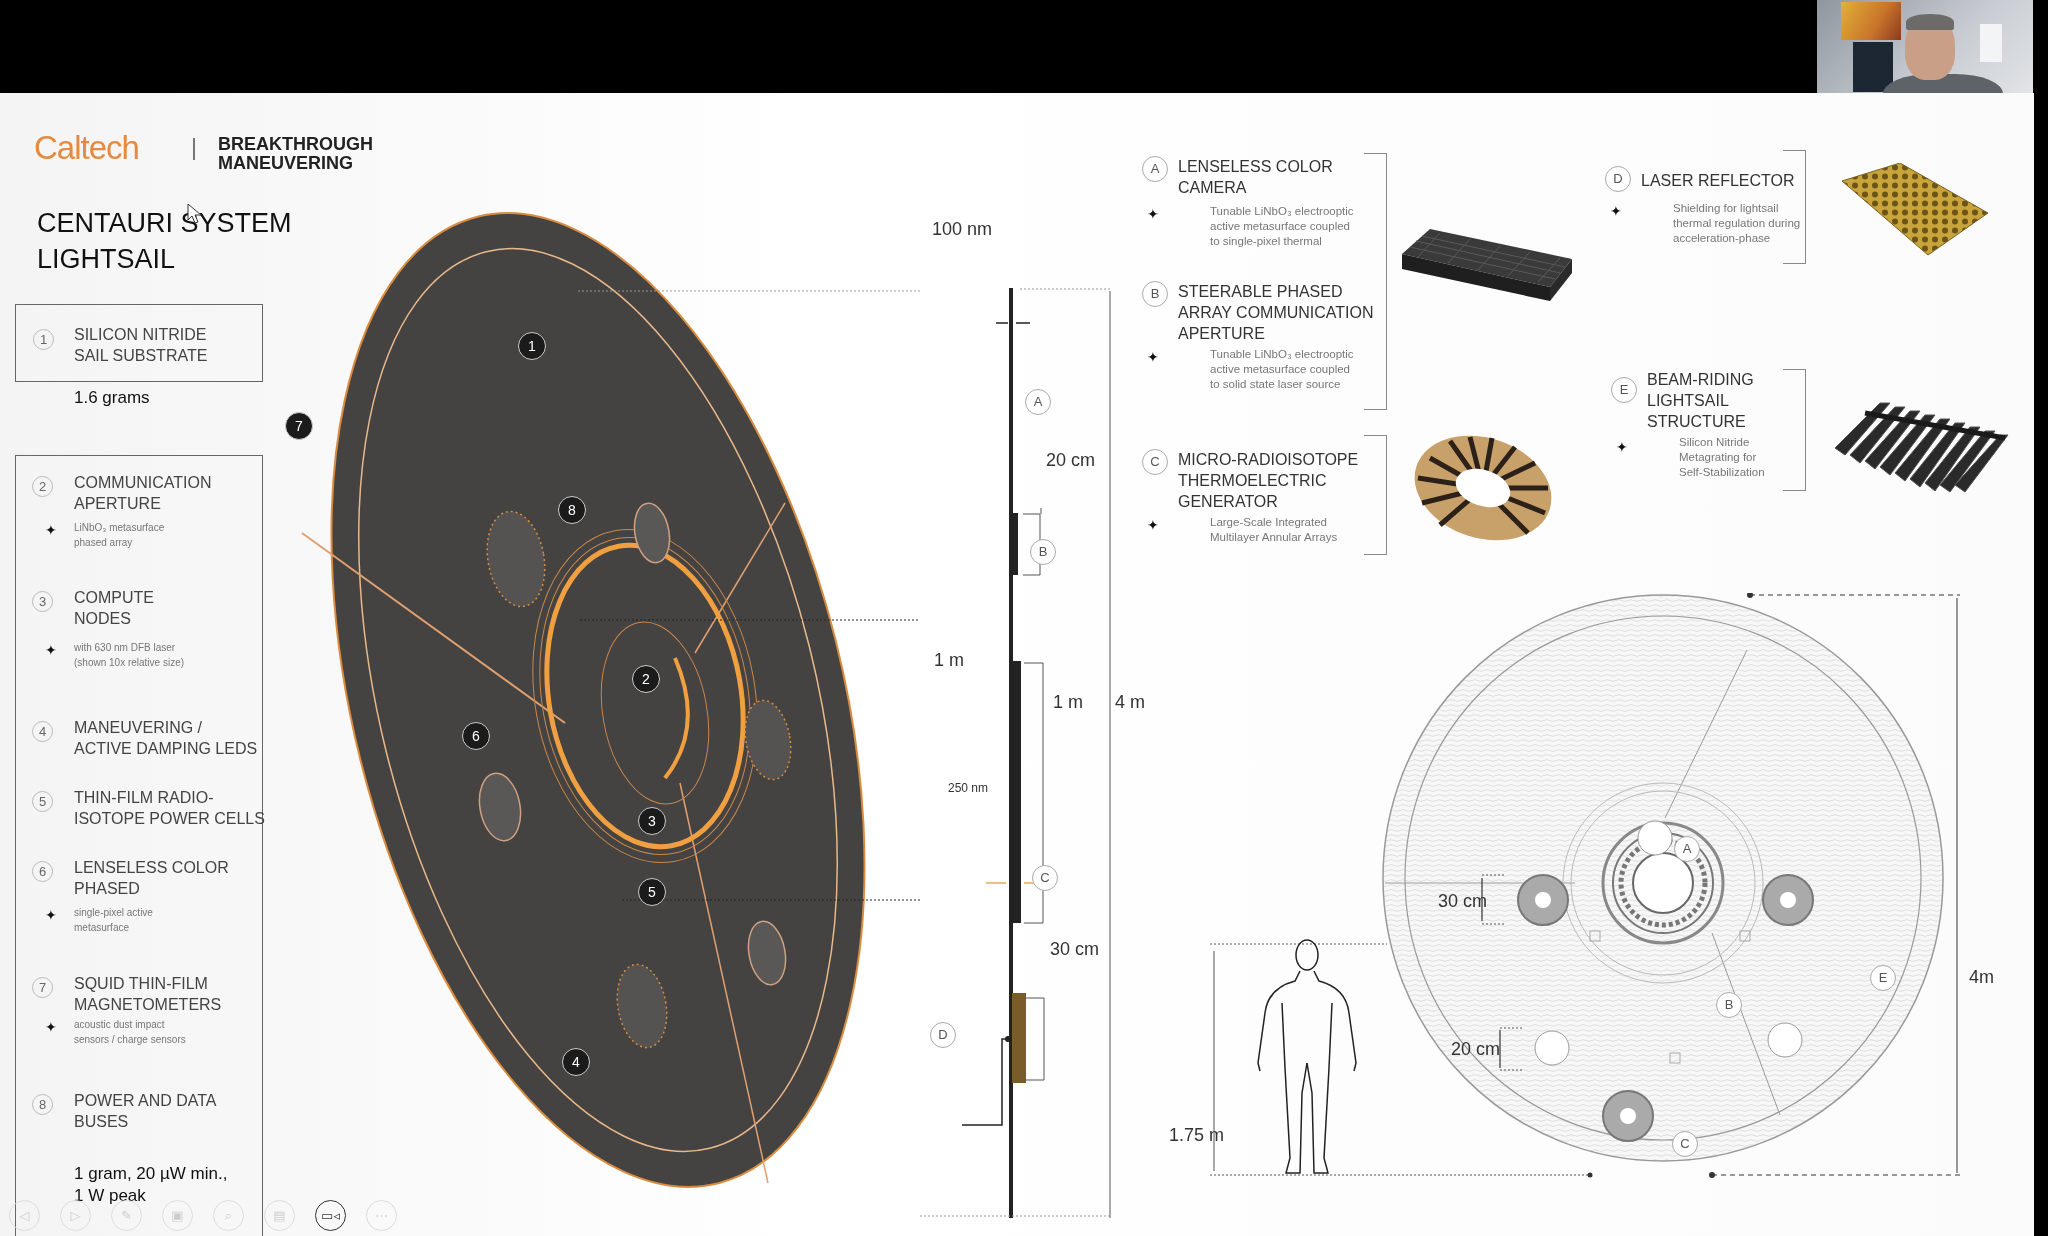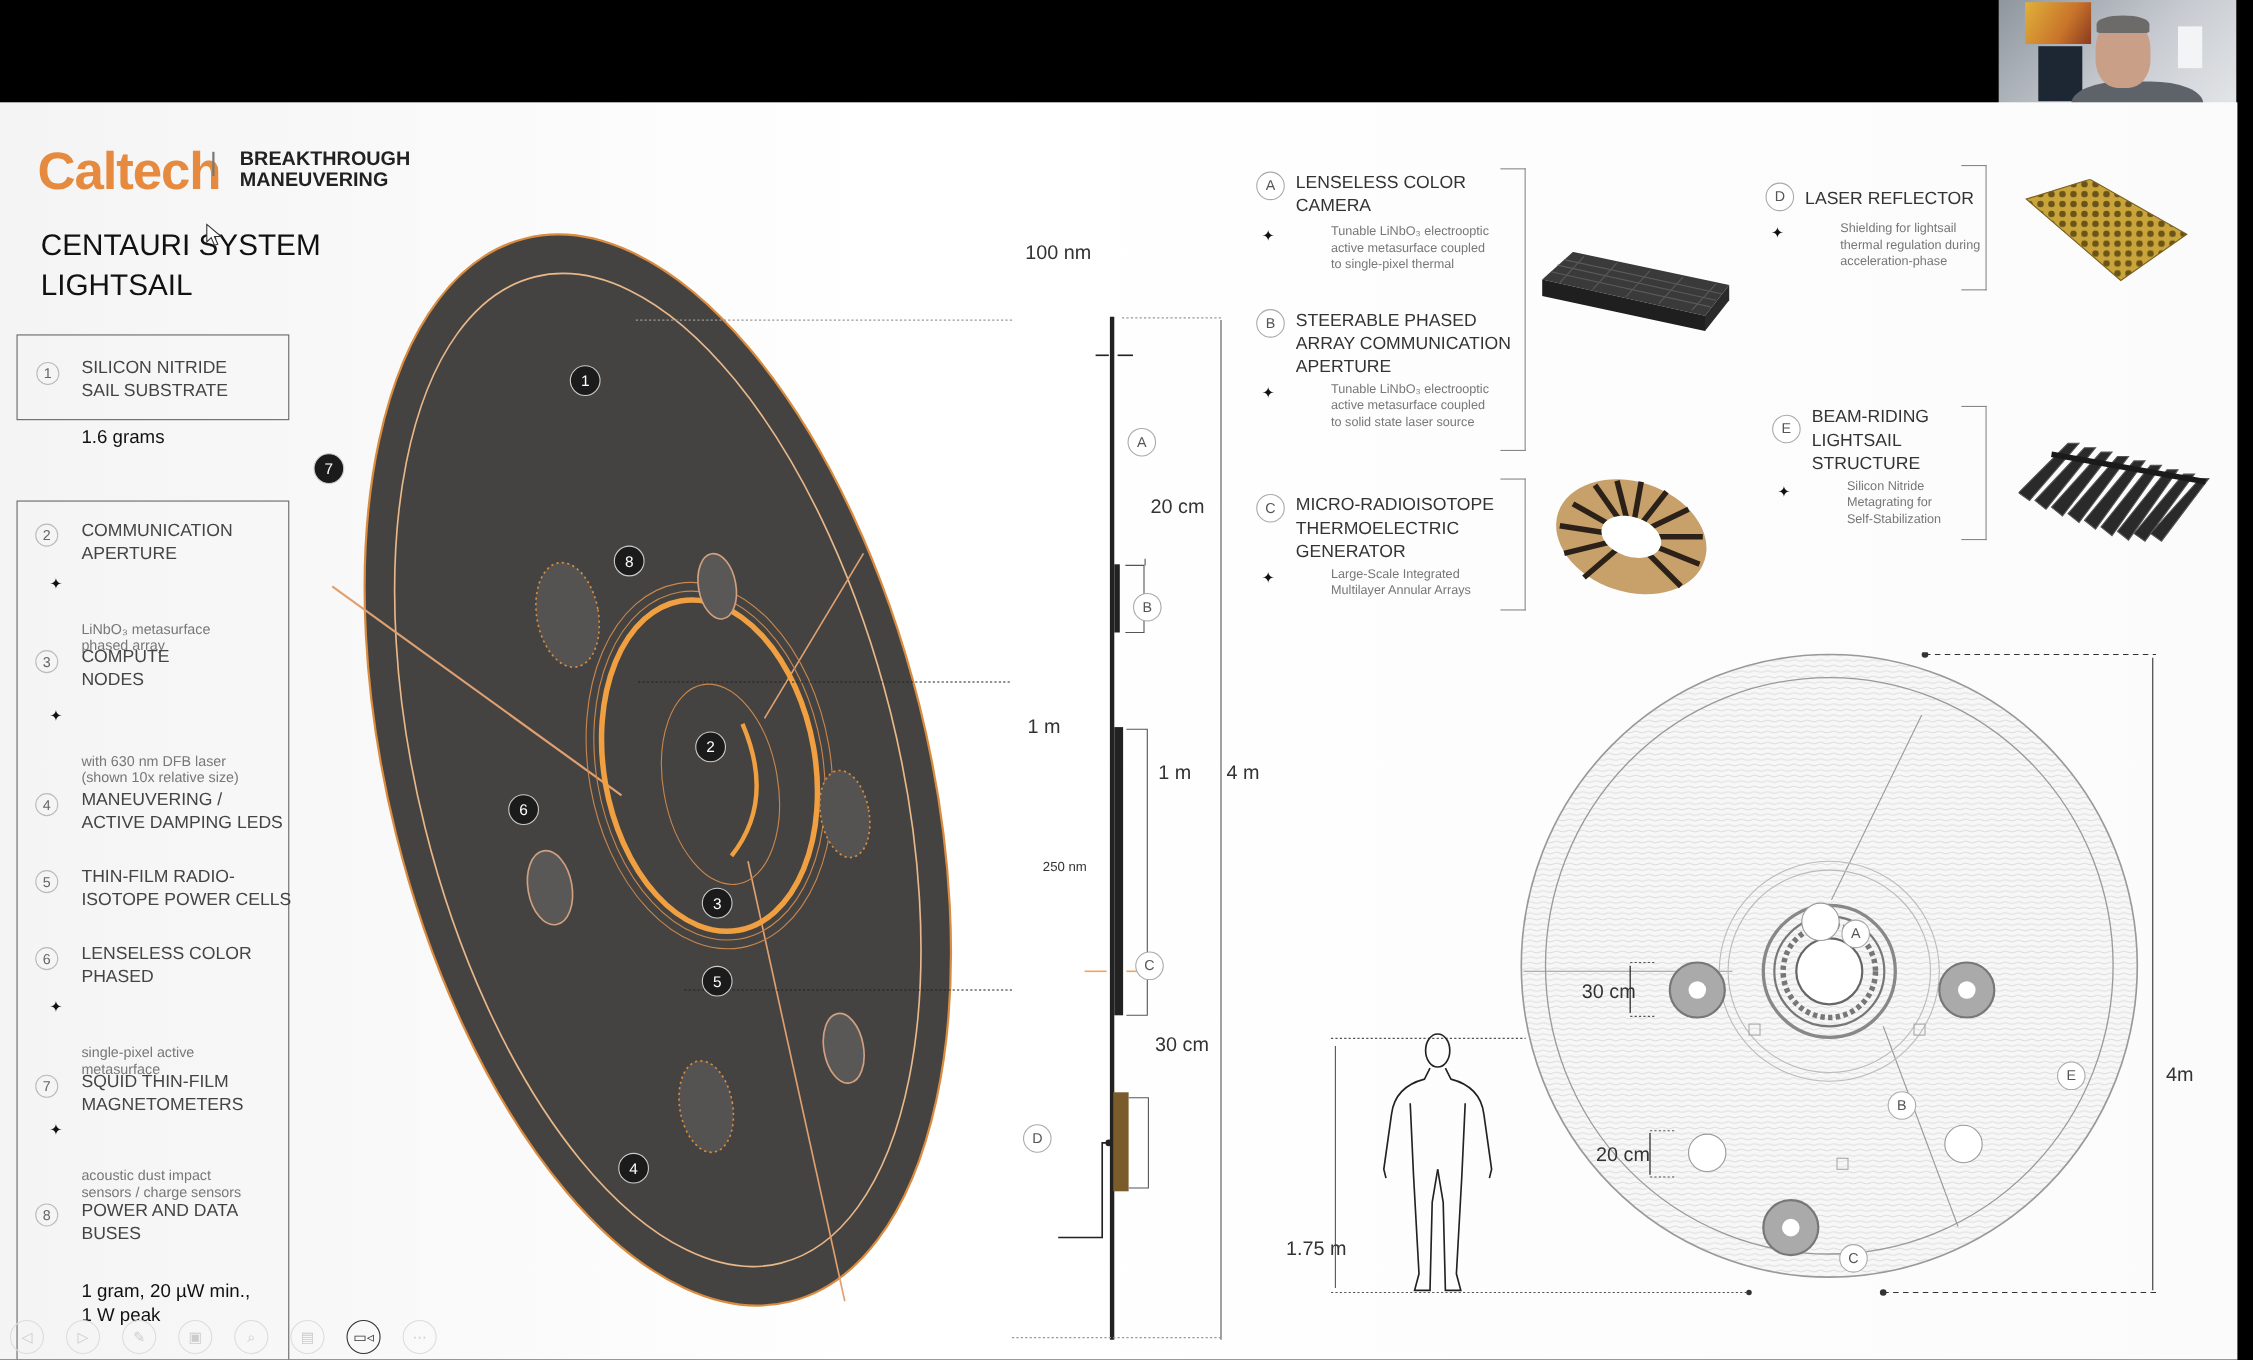--- a/index.html
+++ b/index.html
@@ -8,28 +8,28 @@
   .slide{position:absolute;left:0;top:93px;width:2034px;height:1143px;background:linear-gradient(90deg,#f4f4f4 0%,#ffffff 40%,#fbfbfb 100%);overflow:hidden;}
   .right-edge{position:absolute;left:2034px;top:93px;width:14px;height:1143px;background:#000;}
   .video{position:absolute;left:1817px;top:0;width:216px;height:110px;background:linear-gradient(135deg,#8f969e,#c8ccd2 55%,#e6e8ea);overflow:hidden;}
   .video .painting{position:absolute;left:24px;top:2px;width:60px;height:38px;background:linear-gradient(120deg,#e0b13a,#c9742a 60%,#8a3a22);}
   .video .door{position:absolute;left:36px;top:42px;width:40px;height:50px;background:#1d2733;}
   .video .window{position:absolute;left:163px;top:24px;width:22px;height:38px;background:#f2f4f5;}
   .video .head{position:absolute;left:88px;top:16px;width:50px;height:64px;border-radius:45% 45% 40% 40%;background:#c99f88;}
   .video .hair{position:absolute;left:89px;top:14px;width:48px;height:16px;border-radius:50% 50% 10% 10%;background:#6d6b6a;}
   .video .body{position:absolute;left:66px;top:74px;width:120px;height:50px;border-radius:40% 40% 0 0;background:#5e6369;}
   .video .name{position:absolute;left:2px;bottom:2px;padding:1px 4px;background:rgba(40,40,40,.75);color:#fff;font-size:10px;}
-  .logo{position:absolute;left:34px;top:36px;font-size:48px;font-weight:bold;color:#e58a3e;letter-spacing:-1px;}
+  .logo{position:absolute;left:34px;top:36px;font-size:33px;font-weight:normal;color:#e58a3e;letter-spacing:-1px;}
   .logo-sep{position:absolute;left:193px;top:45px;width:2px;height:22px;background:#777;}
   .partner{position:absolute;left:218px;top:42px;font-size:18px;font-weight:bold;line-height:19px;color:#222;}
   .title{position:absolute;left:37px;top:112px;font-size:27px;line-height:36px;color:#111;}
   .box{position:absolute;border:1.5px solid #666;background:transparent;}
   .circ{position:absolute;width:19px;height:19px;border:1.5px solid #bbb;border-radius:50%;font-size:13px;color:#666;text-align:center;line-height:19px;}
   .lbl{font-size:16px;line-height:21px;color:#444;}
-  .sub{font-size:13px;line-height:15px;color:#777;margin-top:44px;}
+  .sub{font-size:10px;line-height:15px;color:#777;}
   .star{position:absolute;font-size:14px;color:#111;}
   .note{position:absolute;font-size:17px;color:#111;line-height:22px;}
   .toolbar{position:absolute;left:0;top:1107px;height:36px;display:flex;gap:20px;padding-left:9px;}
   .tb{width:29px;height:29px;border:1.5px solid #ddd;border-radius:50%;color:#ccc;font-size:13px;display:flex;align-items:center;justify-content:center;}
   .tb.active{border-color:#333;color:#333;}
   .spec-title{font-size:16px;line-height:21px;color:#333;}
   .spec-sub{font-size:11.5px;line-height:15px;color:#777;margin-left:32px;}
   .bracket{position:absolute;border:1.5px solid #888;border-left:none;width:22px;}
   .dim{position:absolute;font-size:18px;color:#333;}
   .dim.small{font-size:12px;}

